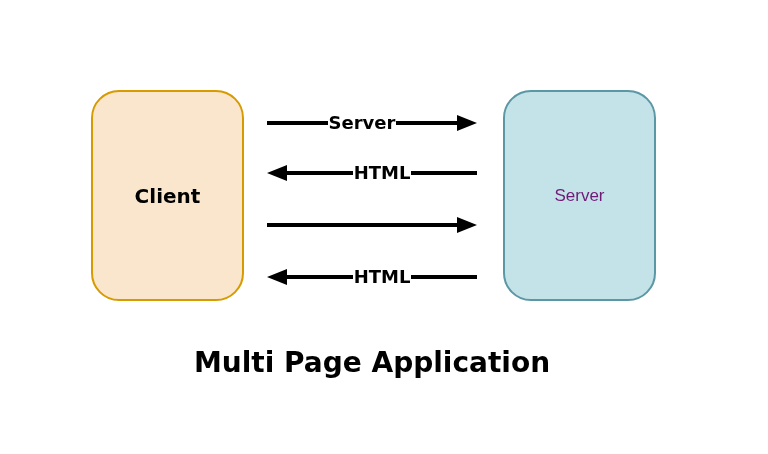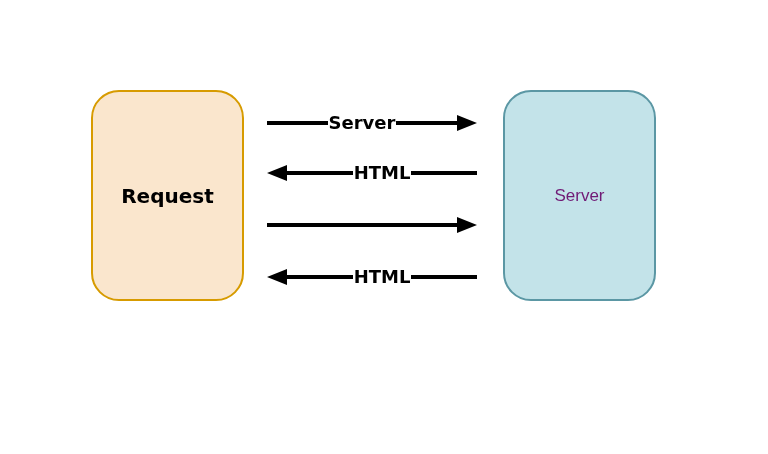--- a/index.html
+++ b/index.html
@@ -89,21 +89,21 @@
     color: #000000;
     letter-spacing: 0;
   }
 </style>
 </head>
 <body>
 
 <div class="canvas">
 
   <div class="node node-client">
-    <span class="node-label">Request</span>
+    <span class="node-label">Client</span>
   </div>
 
   <div class="node node-server">
     <span class="node-label">Server</span>
   </div>
 
   <div class="arrow a1">
     <span class="arrow-line"></span>
     <span class="arrow-label">Server</span>
     <span class="arrow-line"></span>
@@ -123,14 +123,15 @@
     <span class="arrow-head right"></span>
   </div>
 
   <div class="arrow a4">
     <span class="arrow-head left"></span>
     <span class="arrow-line"></span>
     <span class="arrow-label">HTML</span>
     <span class="arrow-line"></span>
   </div>
 
+  <div class="diagram-title">Multi Page Application</div>
 
 </div>
 
 </body></html>

